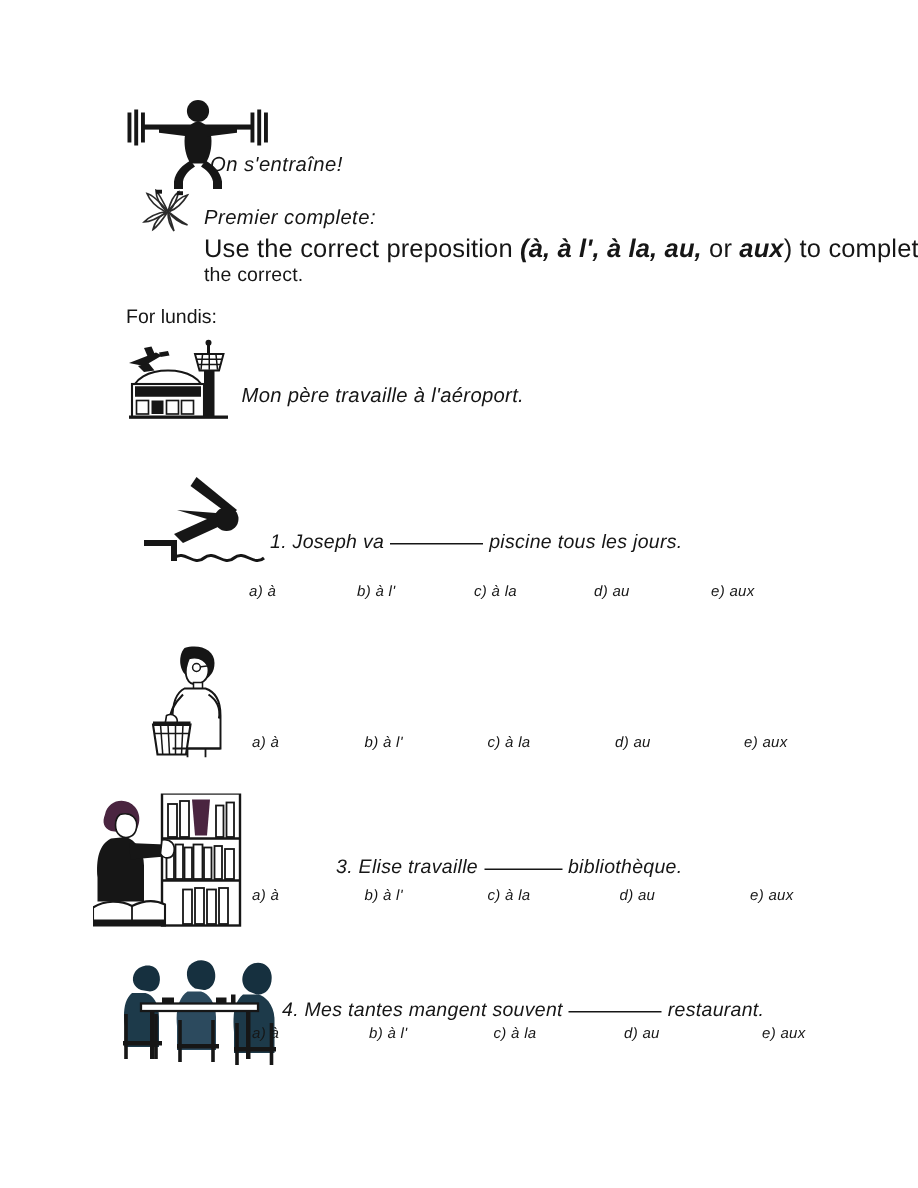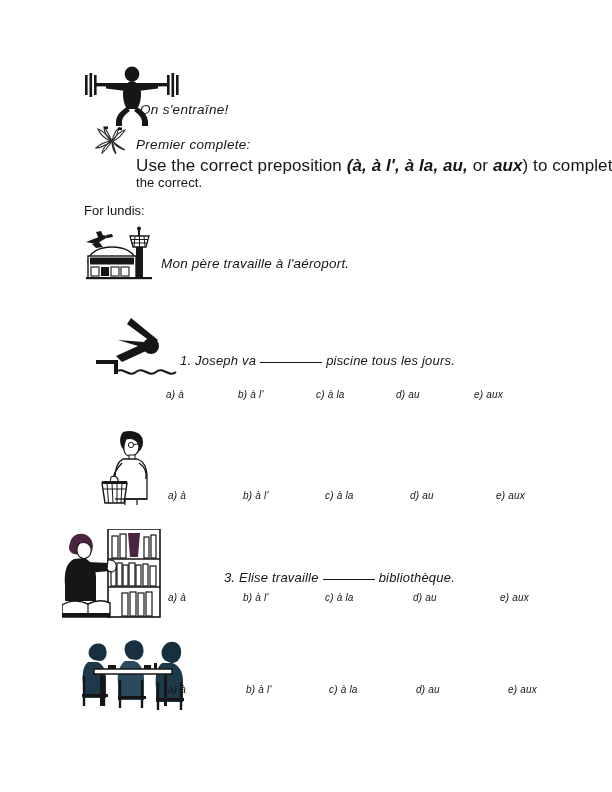--- a/index.html
+++ b/index.html
@@ -342,20 +342,23 @@
 
       <rect x="18" y="38" width="3" height="32" fill="#161616"></rect>
       <rect x="82" y="38" width="3" height="32" fill="#161616"></rect>
 
       <rect x="26" y="29" width="8" height="4" fill="#161616"></rect>
       <rect x="62" y="29" width="7" height="4" fill="#161616"></rect>
       <rect x="72" y="27" width="3" height="6" fill="#161616"></rect>
     </svg>
   </div>
 
+  <div class="txt qsent" style="left:188px; top:663px;">
+    <span>4. Mes tantes mangent souvent</span><span class="blank-line"></span><span>restaurant.</span>
+  </div>
 
   <div class="txt opt" style="left:168px; top:684px;">a) à</div>
   <div class="txt opt" style="left:246px; top:684px;">b) à l'</div>
   <div class="txt opt" style="left:329px; top:684px;">c) à la</div>
   <div class="txt opt" style="left:416px; top:684px;">d) au</div>
   <div class="txt opt" style="left:508px; top:684px;">e) aux</div>
 
 </div>
 
 </body></html>

